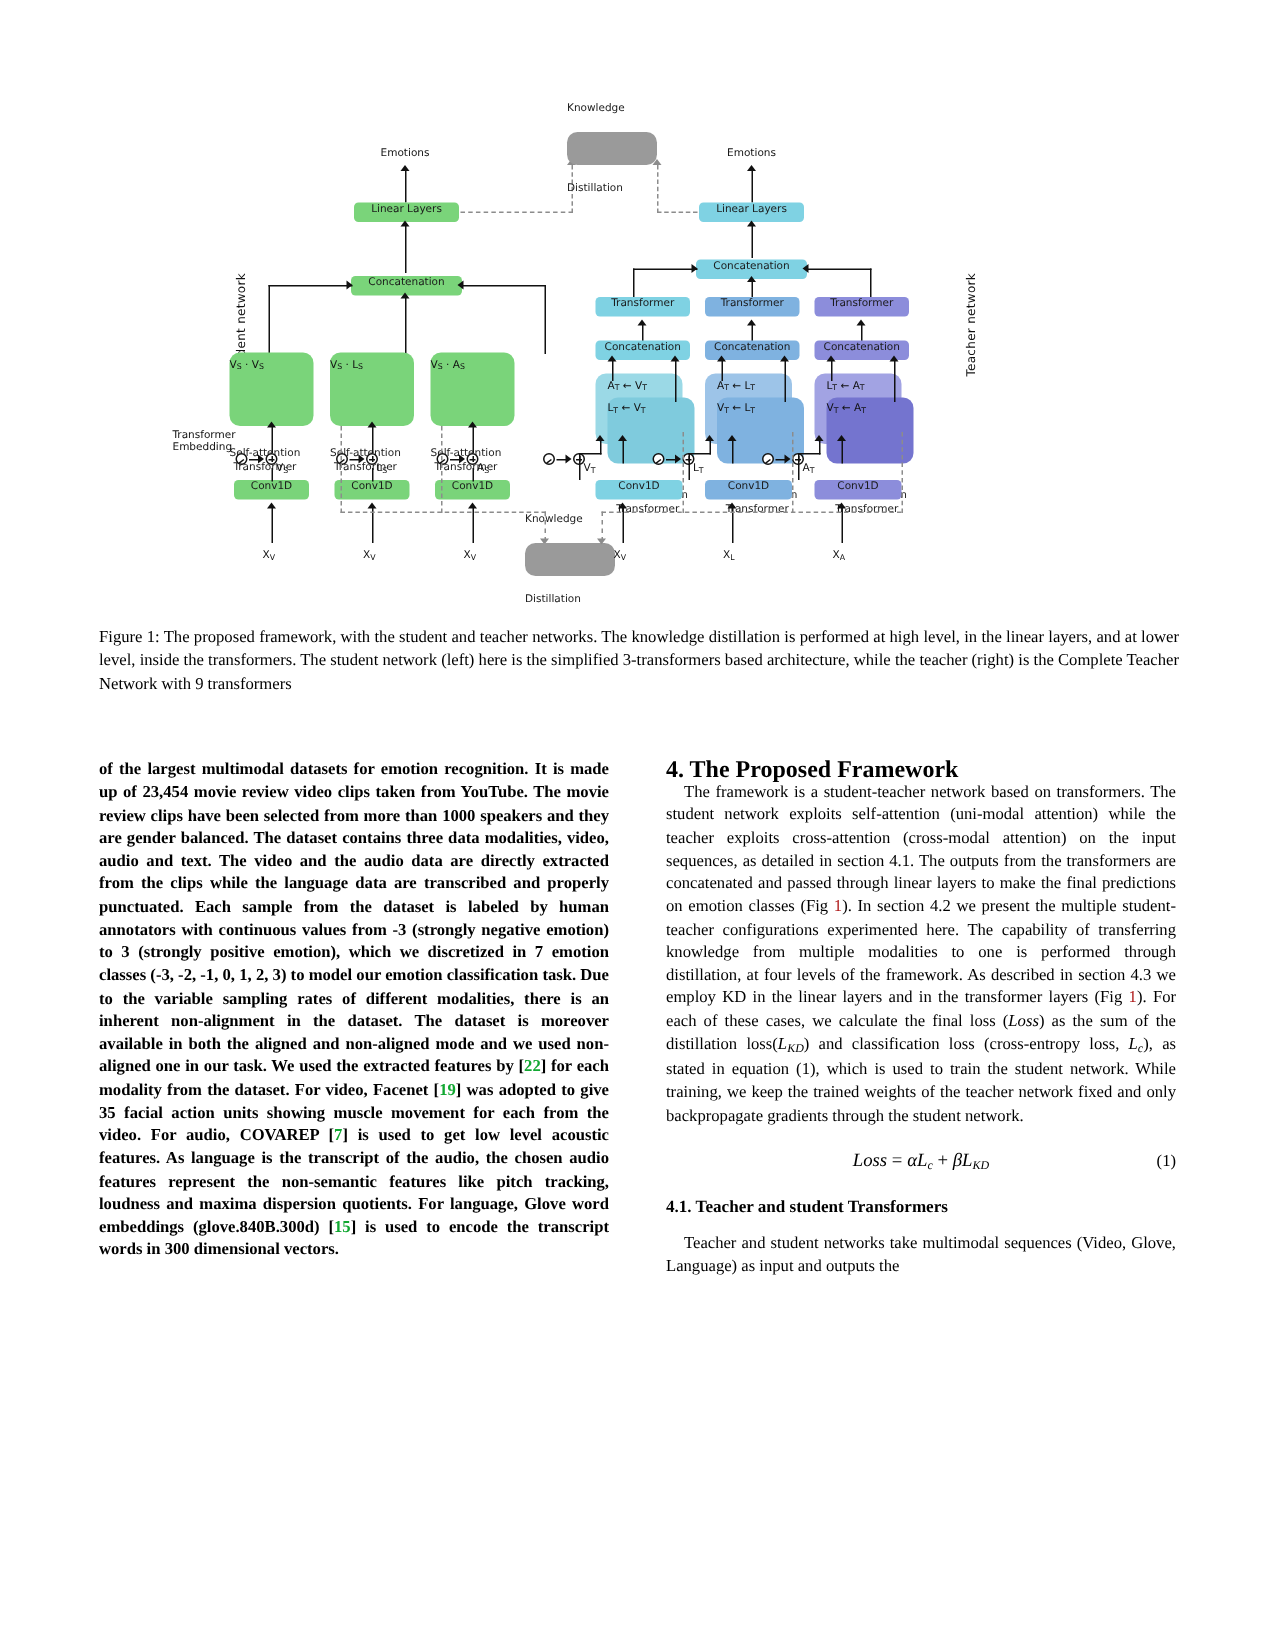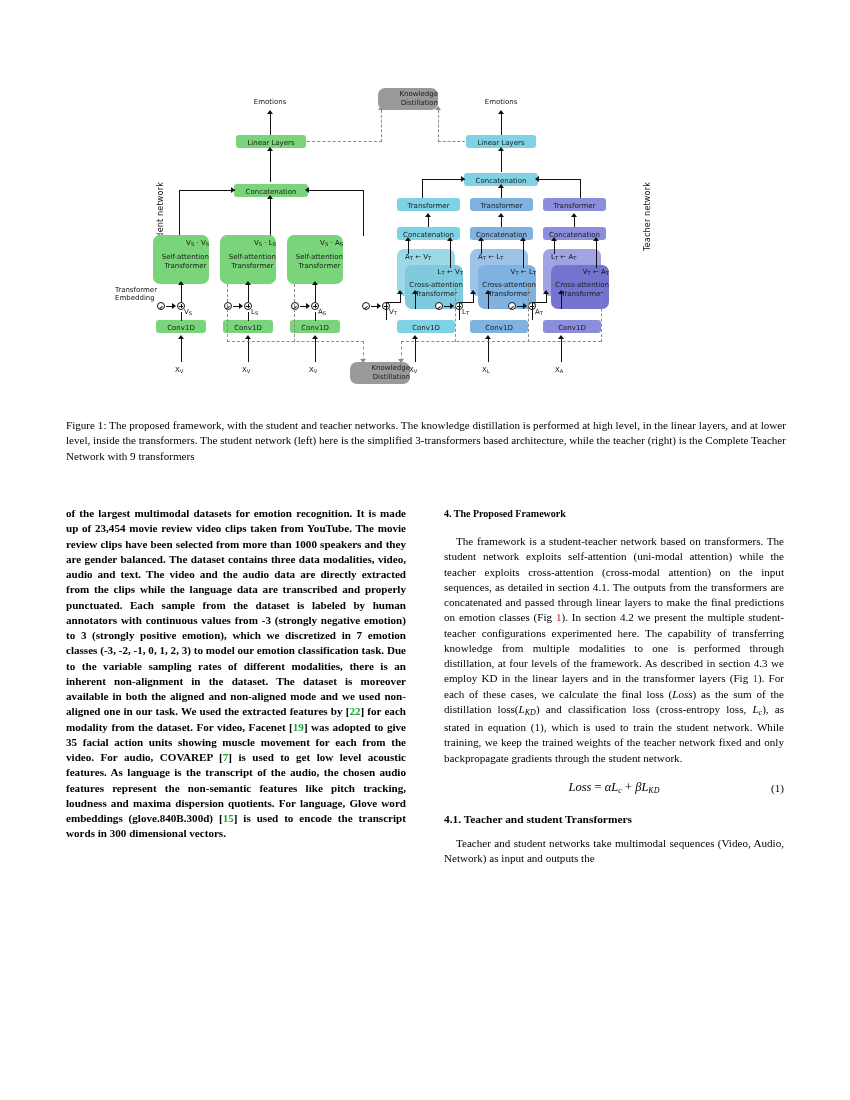--- a/index.html
+++ b/index.html
@@ -22,27 +22,28 @@
     position: absolute;
     left: 60px; top: 88px;
     width: 730px; height: 320px;
   }
   .diagram {
     position: absolute; left:0; top:0; width: 730px; height: 320px;
     font-family: "DejaVu Sans", sans-serif;
   }
   .node {
     position: absolute;
-    display: flex; align-items: flex-end; justify-content: center;
+    display: flex; align-items: flex-start; justify-content: center;
     text-align: center;
     border-radius: 3px;
     font-size: 7px;
     line-height: 1.25;
     color: #1a1a1a;
     white-space: nowrap;
+    gap: 44px;
   }
   .node.rounded { border-radius: 7px; }
   .lbl {
     position: absolute;
     font-size: 7px;
     line-height: 1.2;
     color: #111;
     font-family: "DejaVu Sans", sans-serif;
     white-space: nowrap;
   }
@@ -132,23 +133,23 @@
     line-height: 15.25px;
     text-align: justify;
     color: #000;
   }
   .col.left  { left: 66px;  top: 506px; font-weight: bold; }
   .col.right { left: 444px; top: 506px; }
   .col p { margin:0; text-indent: 12px; }
   .col p.noindent { text-indent: 0; }
   h2.sec {
     font-family: "Liberation Serif", serif;
-    font-size: 10px;
+    font-size: 16px;
     font-weight: bold;
-    margin: 0 0 13px 0;
+    margin: 0 0 0 0;
     line-height: 15px;
   }
   h3.subsec {
     font-family: "Liberation Serif", serif;
     font-size: 11.4px;
     font-weight: bold;
     margin: 14px 0 9px 0;
     line-height: 15px;
   }
   .ref { color: #b01c1c; }
@@ -503,16 +504,16 @@
         <span>α</span><span>L</span><span class="sb">c</span>
         <span style="font-style:normal;">+</span>
         <span>β</span><span>L</span><span class="sb">KD</span>
       </span>
       <span class="eqnum">(1)</span>
     </div>
 
 
     <h3 class="subsec">4.1. Teacher and student Transformers</h3>
 
-    <p>Teacher and student networks take multimodal sequences (Video, Audio, Network) as input and outputs the</p>
+    <p>Teacher and student networks take multimodal sequences (Video, Glove, Language) as input and outputs the</p>
   </div>
 
 </div>
 
 </body></html>

